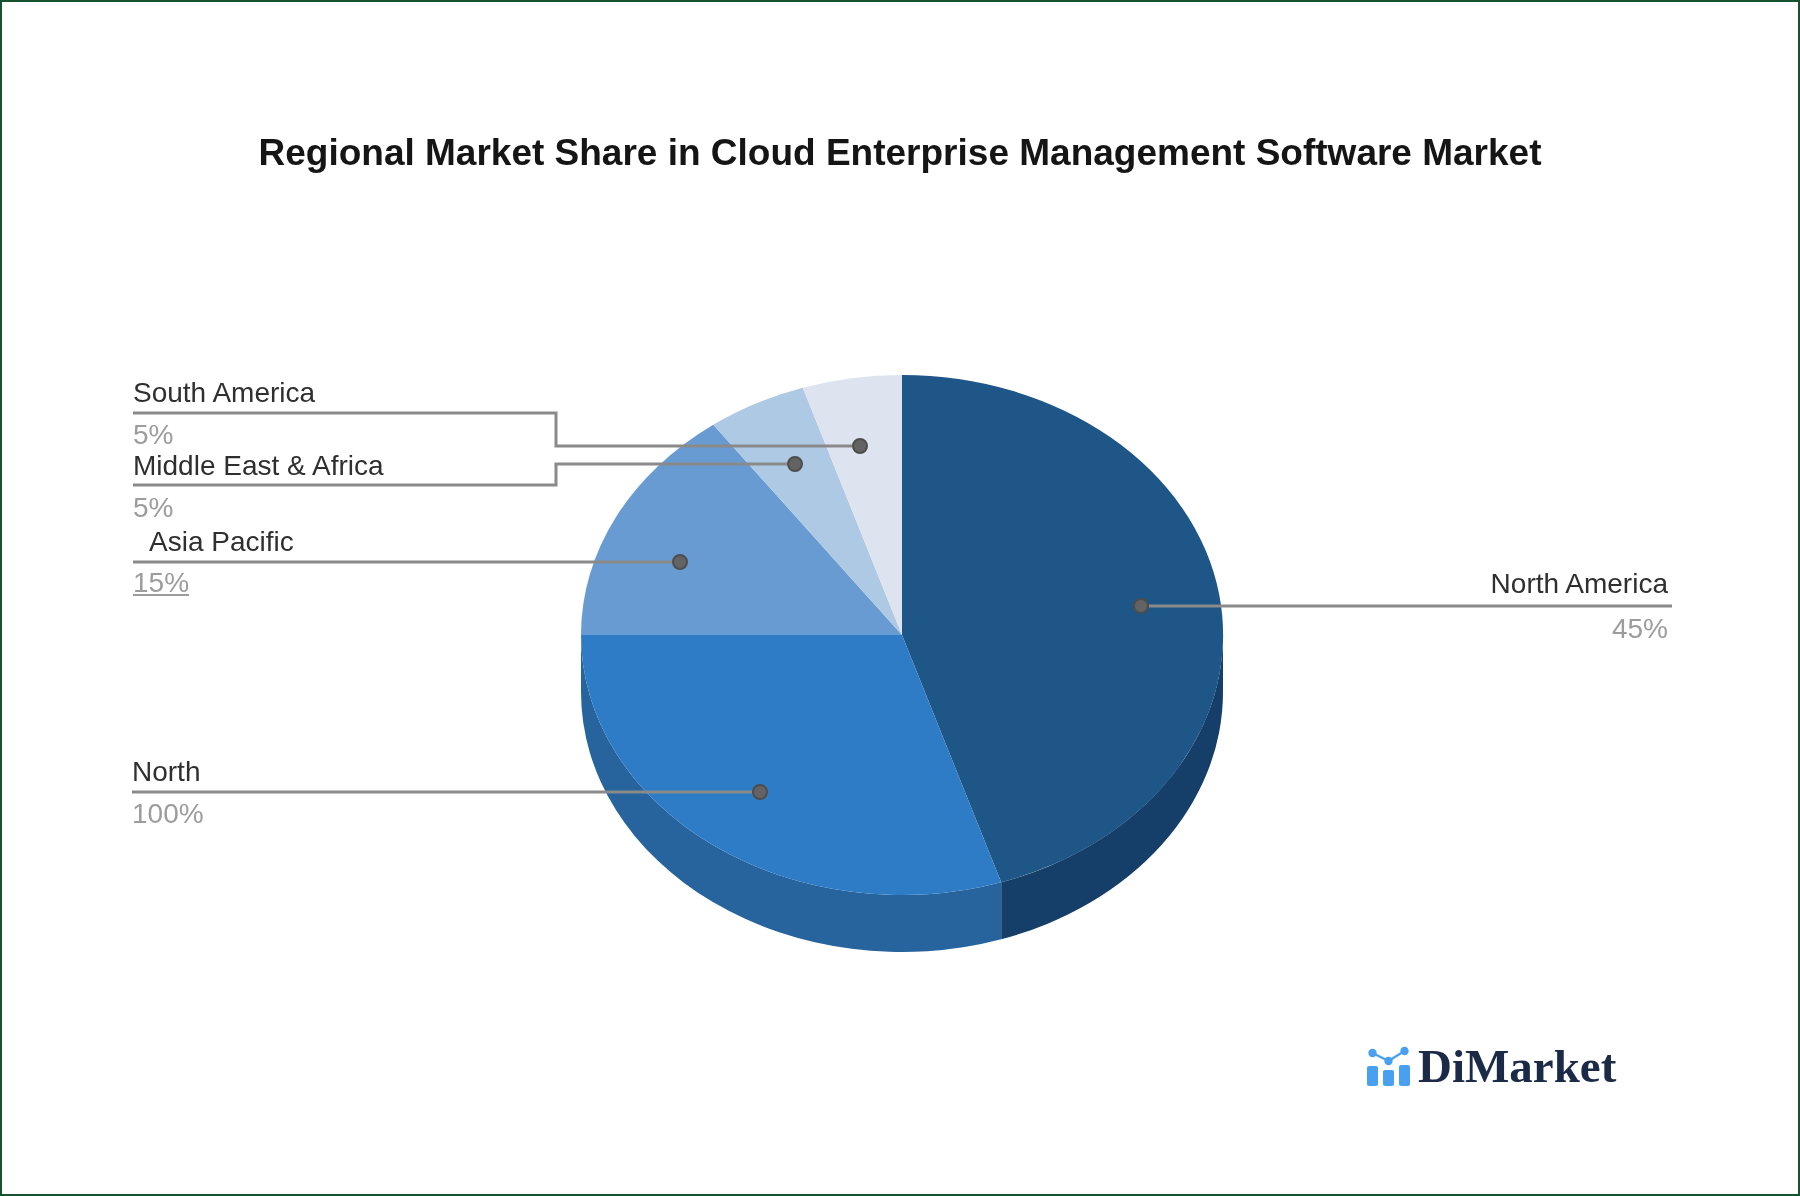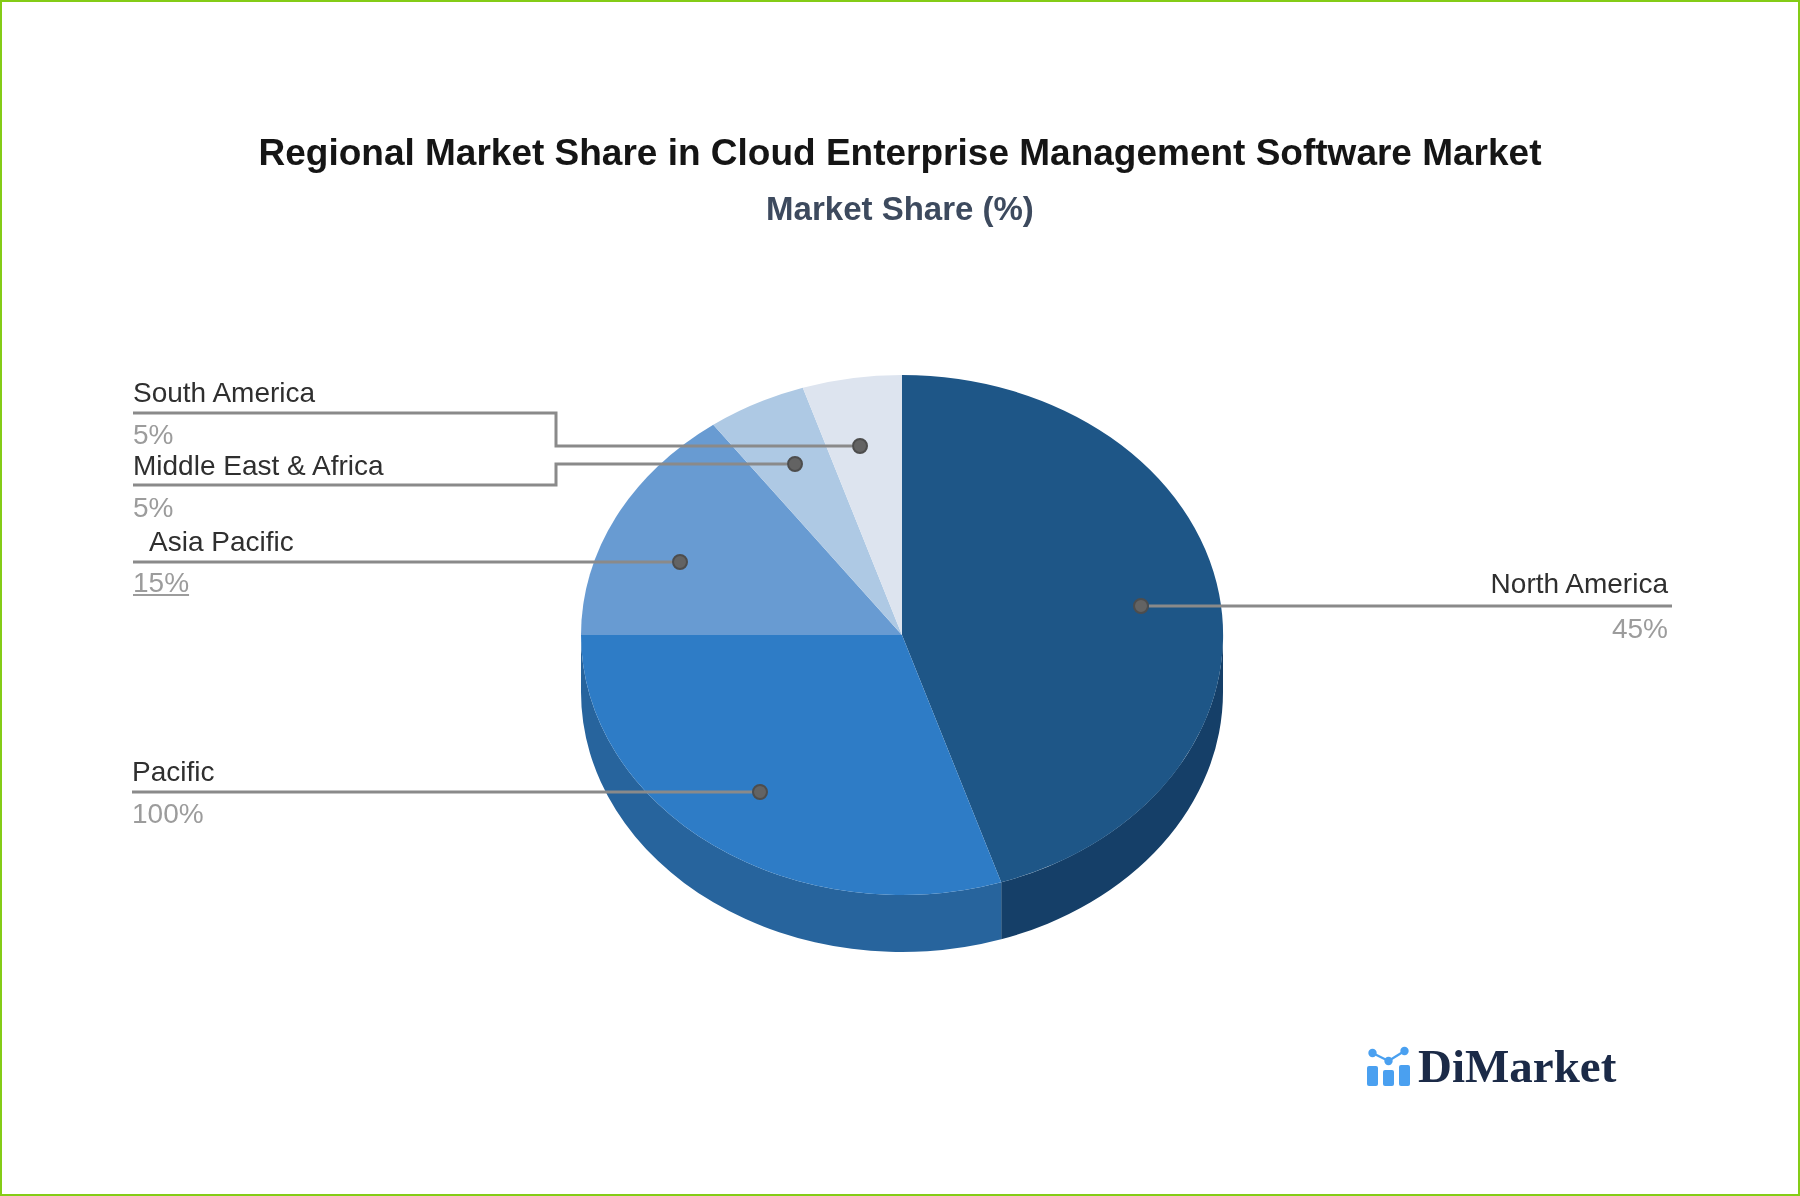--- a/index.html
+++ b/index.html
@@ -3,21 +3,21 @@
 <meta charset="utf-8">
 <style>
   html,body{margin:0;padding:0;background:#fff;}
   .canvas{
     position:relative;
     width:1800px;height:1196px;
     background:#ffffff;
     overflow:hidden;
     font-family:"Liberation Sans",sans-serif;
     box-sizing:border-box;
-    border:2px solid #84cc16;
+    border:2px solid #14532d;
   }
   .title{
     position:absolute;left:0;right:0;top:130px;
     text-align:center;
     font-size:37px;font-weight:bold;color:#151515;
     letter-spacing:0px;
   }
   .subtitle{
     position:absolute;left:0;right:0;top:188px;
     text-align:center;
@@ -56,21 +56,20 @@
     font-size:47px;line-height:0.86;
     color:#1b2a47;
   }
 </style>
 </head>
 <body>
 
 <div class="canvas">
 
   <div class="title">Regional Market Share in Cloud Enterprise Management Software Market</div>
-  <div class="subtitle">Market Share (%)</div>
 
   <svg class="layer" viewBox="0 0 1800 1196">
     <g id="pie-g">
         <path d="M1221 633 A321 260 0 0 1 999.2 880.3 l0 57 A321 260 0 0 0 1221 690.0 Z" fill="#153f68"></path>
         <path d="M999.2 880.3 A321 260 0 0 1 579 633 l0 57 A321 260 0 0 0 999.2 937.3 Z" fill="#27649d"></path>
         <path d="M900 633 L900 373 A321 260 0 0 1 999.2 880.3 Z" fill="#1e5687"></path>
         <path d="M900 633 L999.2 880.3 A321 260 0 0 1 579 633 Z" fill="#2e7cc6"></path>
         <path d="M900 633 L579 633 A321 260 0 0 1 711.3 422.7 Z" fill="#689bd2"></path>
         <path d="M900 633 L711.3 422.7 A321 260 0 0 1 800.8 385.7 Z" fill="#aec9e4"></path>
         <path d="M900 633 L800.8 385.7 A321 260 0 0 1 900 373 Z" fill="#dde4ef"></path>
@@ -93,21 +92,21 @@
 
   <div class="callout-label sa-label">South America</div>
   <div class="callout-value sa-value">5%</div>
 
   <div class="callout-label mea-label">Middle East &amp; Africa</div>
   <div class="callout-value mea-value">5%</div>
 
   <div class="callout-label ap-label">Asia Pacific</div>
   <div class="callout-value ap-value">15%</div>
 
-  <div class="callout-label eu-label">Pacific</div>
+  <div class="callout-label eu-label">North</div>
   <div class="callout-value eu-value">100%</div>
 
   <div class="callout-label na-label align-right">North America</div>
   <div class="callout-value na-value align-right">45%</div>
 
   <div class="brand">
     <svg width="48" height="42" viewBox="0 0 48 42">
       <g fill="#4aa0f0">
         <rect x="2" y="22" width="11" height="20" rx="2"></rect>
         <rect x="18" y="26" width="11" height="16" rx="2"></rect>

